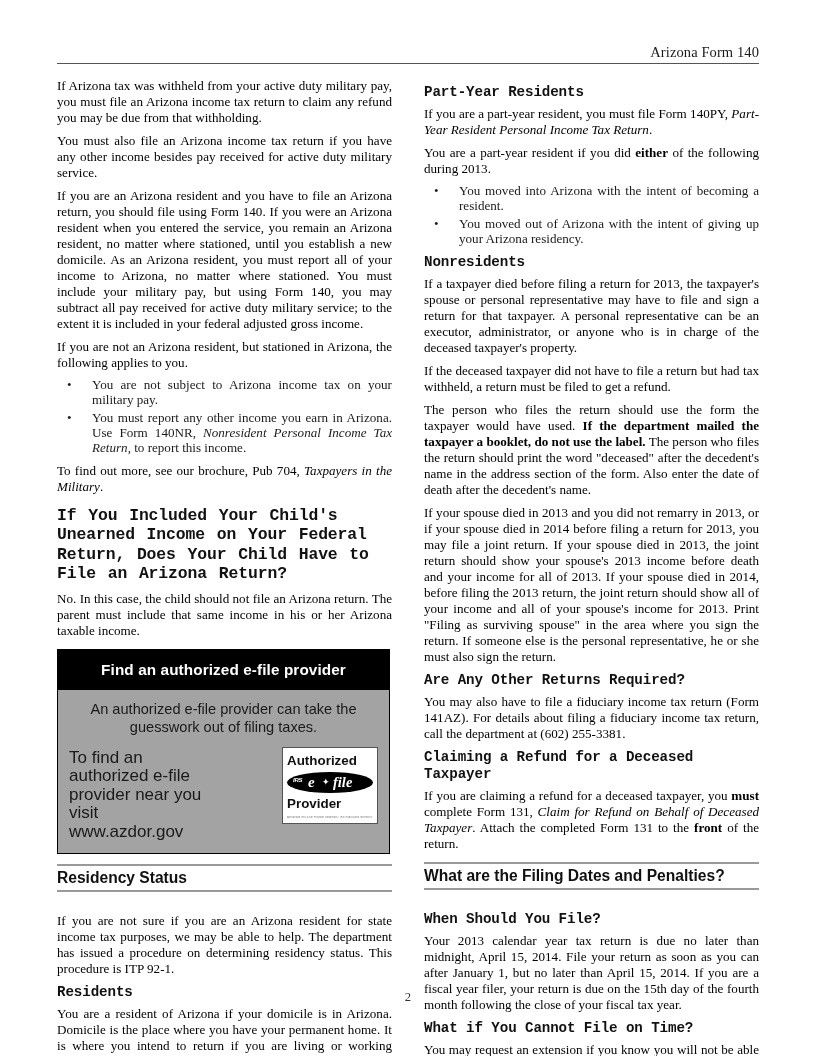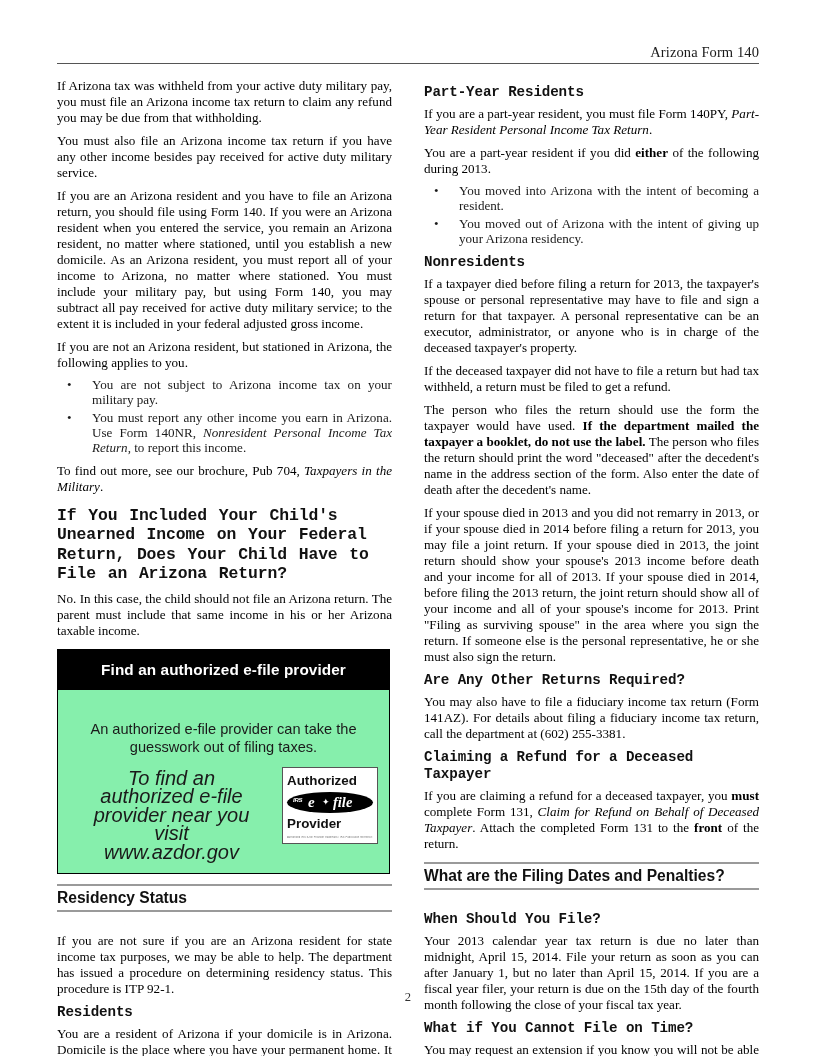--- a/index.html
+++ b/index.html
@@ -122,62 +122,59 @@
     font-size: 15.6px;
     font-weight: bold;
     color: #111;
     line-height: 19px;
   }
 
   
   .efile-box {
     margin: 10px 0 10px 0;
     border: 1.1px solid #000;
-    background: #86efac;
+    background: #a3a3a3;
     width: 333px;
     box-sizing: border-box;
   }
   .efile-banner {
     background: #000;
     color: #fff;
     text-align: center;
     font-family: "Liberation Sans", sans-serif;
     font-weight: bold;
     font-size: 15.3px;
     padding: 11px 0 11px 0;
     letter-spacing: .1px;
   }
   .efile-body {
     padding: 10px 11px 11px 11px;
-    margin-top: 20px;
   }
   .efile-lead {
     font-family: "Liberation Sans", sans-serif;
     font-size: 14.6px;
     line-height: 18.5px;
     text-align: center;
     color: #1a1a1a;
     margin: 0 0 10px 0;
     padding: 0 4px;
   }
   .efile-lower {
     display: flex;
     align-items: flex-start;
     justify-content: space-between;
     gap: 8px;
   }
   .efile-find {
     flex: 1 1 auto;
     font-family: "Liberation Sans", sans-serif;
-    font-size: 20px;
+    font-size: 17px;
     line-height: 18.6px;
-    text-align: center;
     color: #1a1a1a;
     padding-top: 2px;
-    font-style: italic;
   }
   .efile-find .ln { display: block; }
 
   .efile-logo {
     flex: 0 0 96px;
     width: 96px;
     border: 1.1px solid #555;
     background: #fff;
     padding: 5px 4px 3px 4px;
     box-sizing: border-box;

